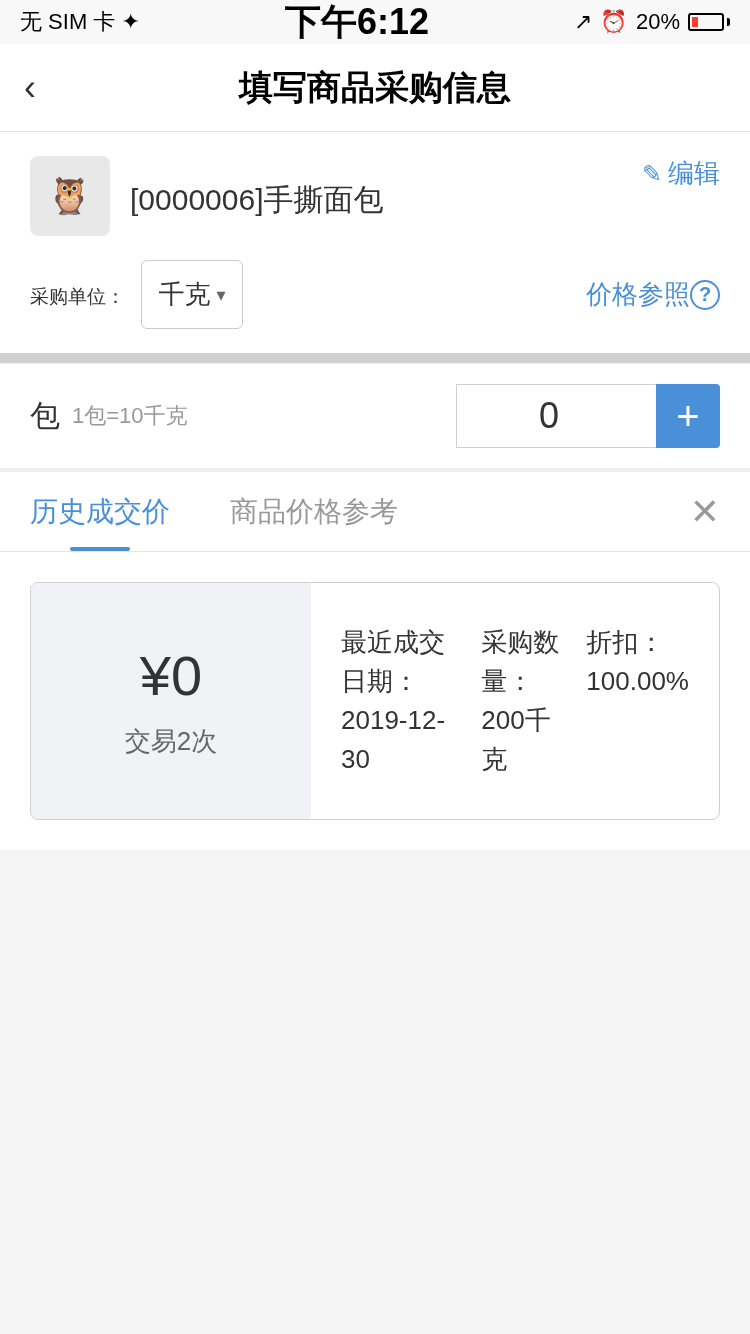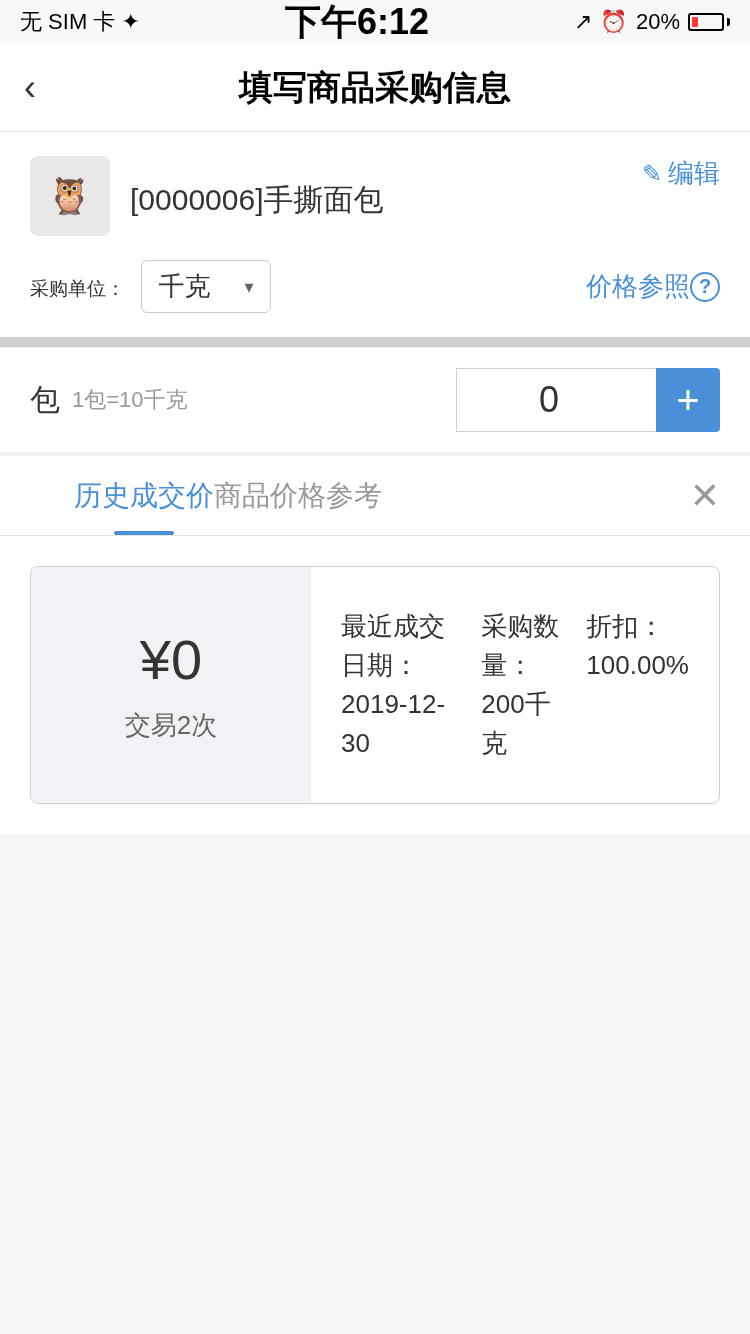--- a/index.html
+++ b/index.html
@@ -161,27 +161,26 @@
     }
     .unit-label {
       font-size: 19px;
       color: #333;
     }
     .unit-select {
       display: inline-flex;
       align-items: center;
       border: 1px solid #ccc;
       border-radius: 6px;
-      padding: 8px 16px;
+      padding: 16px 16px;
       font-size: 26px;
       color: #333;
       margin-left: 12px;
       cursor: pointer;
       background: #fff;
-      gap: 28px;
     }
     .unit-select-arrow {
       font-size: 18px;
       margin-left: 6px;
       color: #666;
     }
     .price-ref-btn {
       display: flex;
       align-items: center;
       gap: 0;
@@ -274,21 +273,21 @@
       display: flex;
       align-items: center;
       justify-content: space-between;
       padding: 0 30px;
       border-bottom: 1px solid #e5e5e5;
       height: 80px;
     }
     .tab-items {
       display: flex;
       align-items: center;
-      margin-left: 44px;
+      gap: 60px;
     }
     .tab-item {
       display: flex;
       flex-direction: column;
       align-items: center;
       padding: 20px 0;
       cursor: pointer;
       position: relative;
     }
     .tab-item-label {

